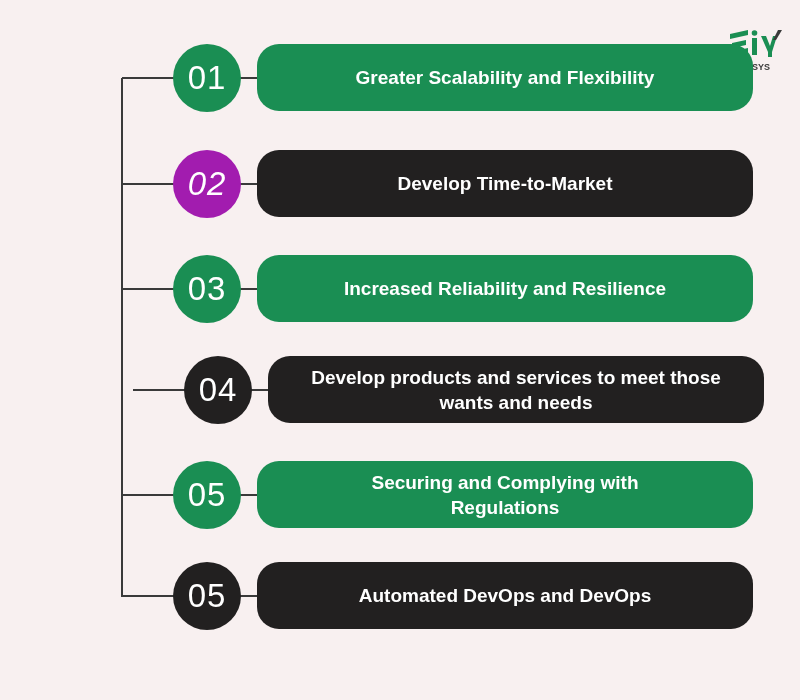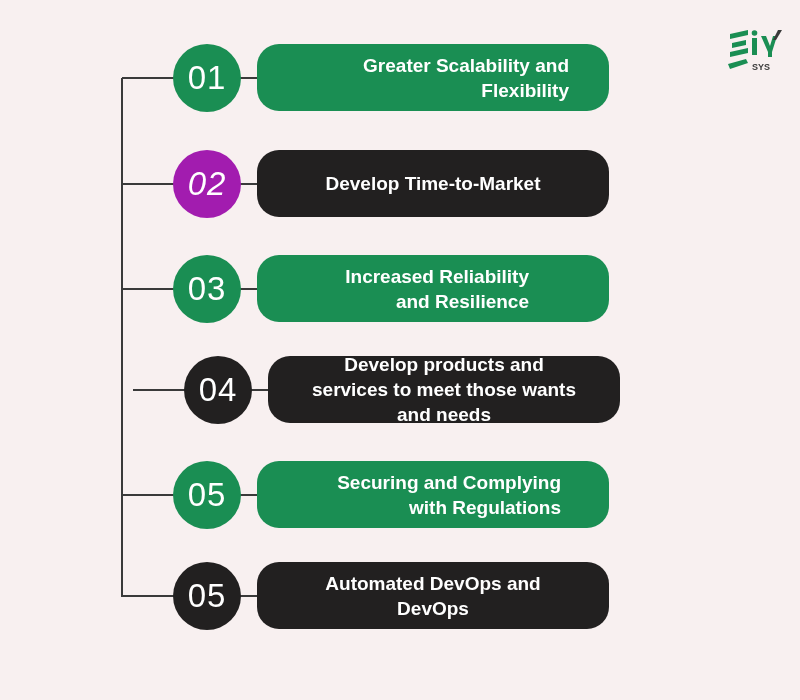--- a/index.html
+++ b/index.html
@@ -21,30 +21,30 @@
     }
     .circle {
       position:absolute; left:173px; top:0; width:68px; height:68px;
       border-radius:50%;
       color:#ffffff;
       display:flex; align-items:center; justify-content:center;
       font-size:33px; font-weight:400; letter-spacing:1px;
       z-index:2;
     }
     .pill {
-      position:absolute; left:257px; top:0; width:352px; height:67px;
+      position:absolute; left:257px; top:0; width:496px; height:67px;
       border-radius:22px;
       color:#ffffff;
       display:flex; align-items:center; justify-content:center;
       text-align:center;
       font-size:19px; font-weight:700; line-height:25px;
       padding:0 40px; box-sizing:border-box;
       z-index:2;
     }
-    .green { background:#1a8e53;text-align:right; }
+    .green { background:#1a8e53; }
     .dark { background:#222020; }
     .black { background:#a21caf;font-style:italic; }
     .logo { position:absolute; left:726px; top:28px; width:60px; height:45px; }
   </style>
 </head>
 <body>
 
 <div class="canvas">
 
   <svg class="logo" viewBox="0 0 60 45">
@@ -81,21 +81,21 @@
 
   <div class="row" style="top:356px;margin-left:11px;">
     <div class="hline"></div>
     <div class="circle dark">04</div>
     <div class="pill dark" style="padding:4px 42px;">Develop products and services to meet those wants and needs</div>
   </div>
 
   <div class="row" style="top:461px;">
     <div class="hline"></div>
     <div class="circle green">05</div>
-    <div class="pill green" style="padding:0 48px;">Securing and Complying with Regulations</div>
+    <div class="pill green" style="padding:0 60px;">Securing and Complying with Regulations</div>
   </div>
 
   <div class="row" style="top:562px;">
     <div class="hline"></div>
     <div class="circle dark">05</div>
     <div class="pill dark">Automated DevOps and DevOps</div>
   </div>
 
 </div>
 

